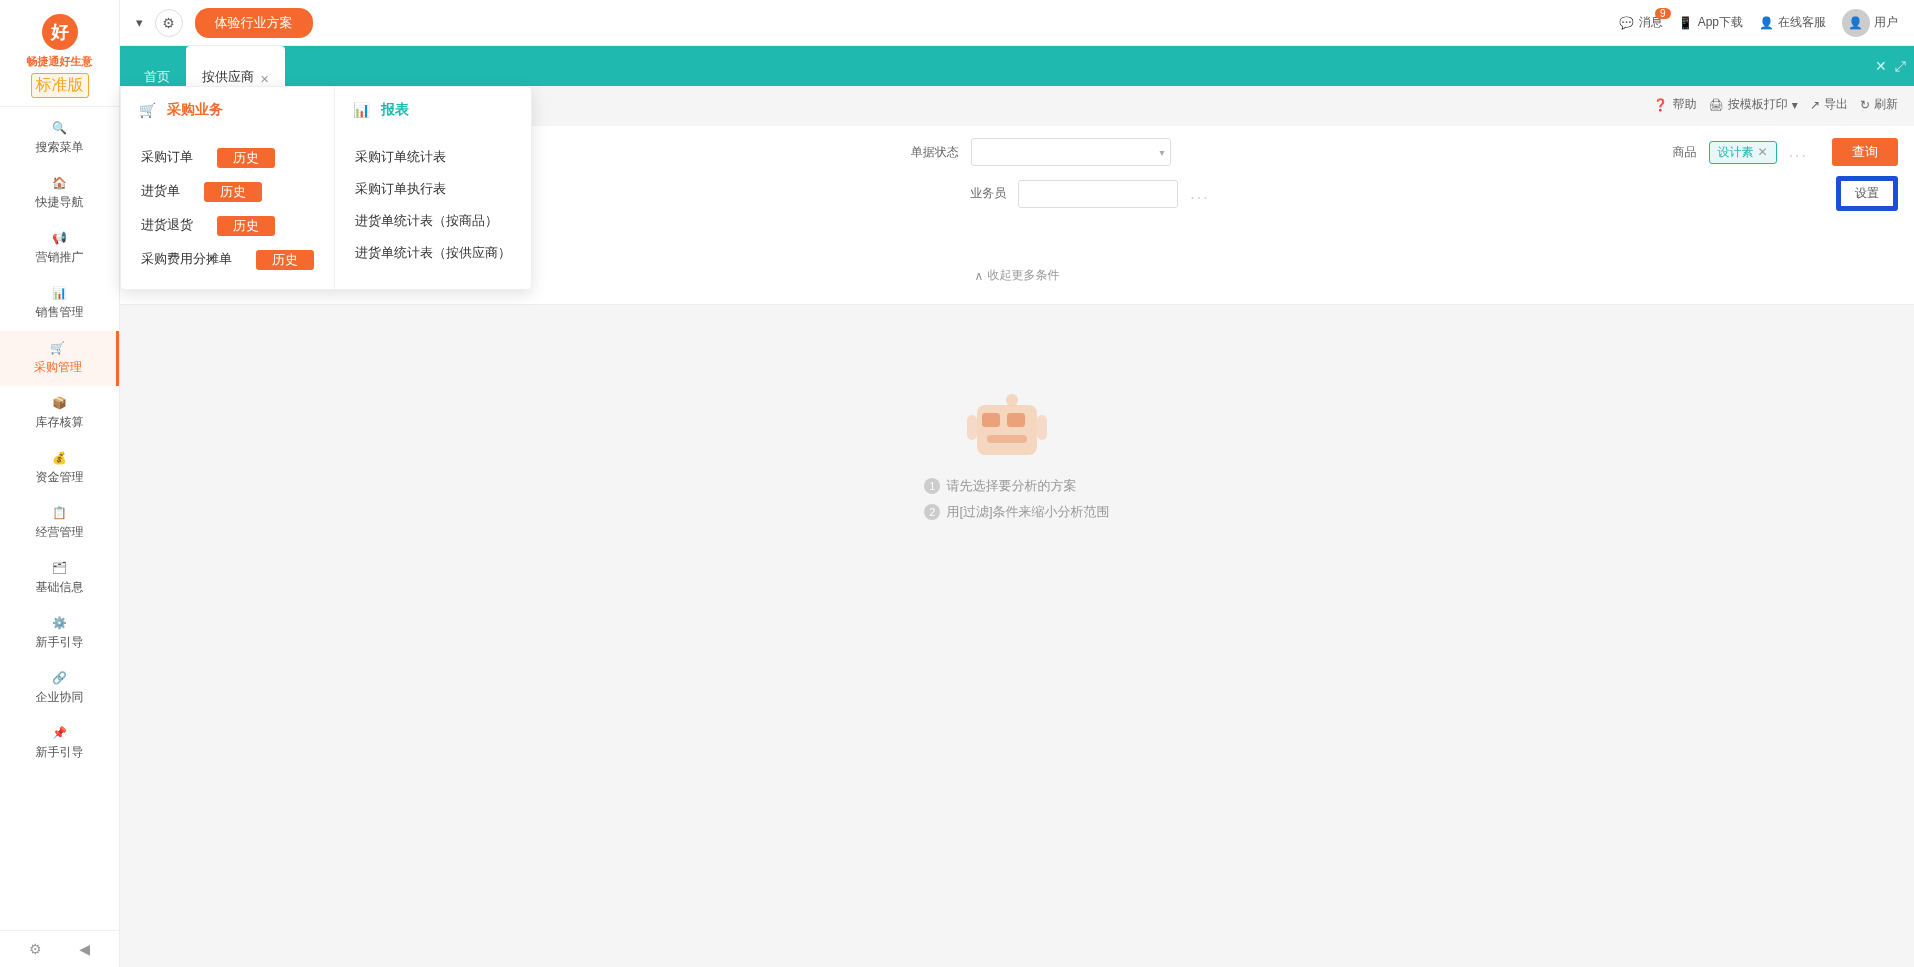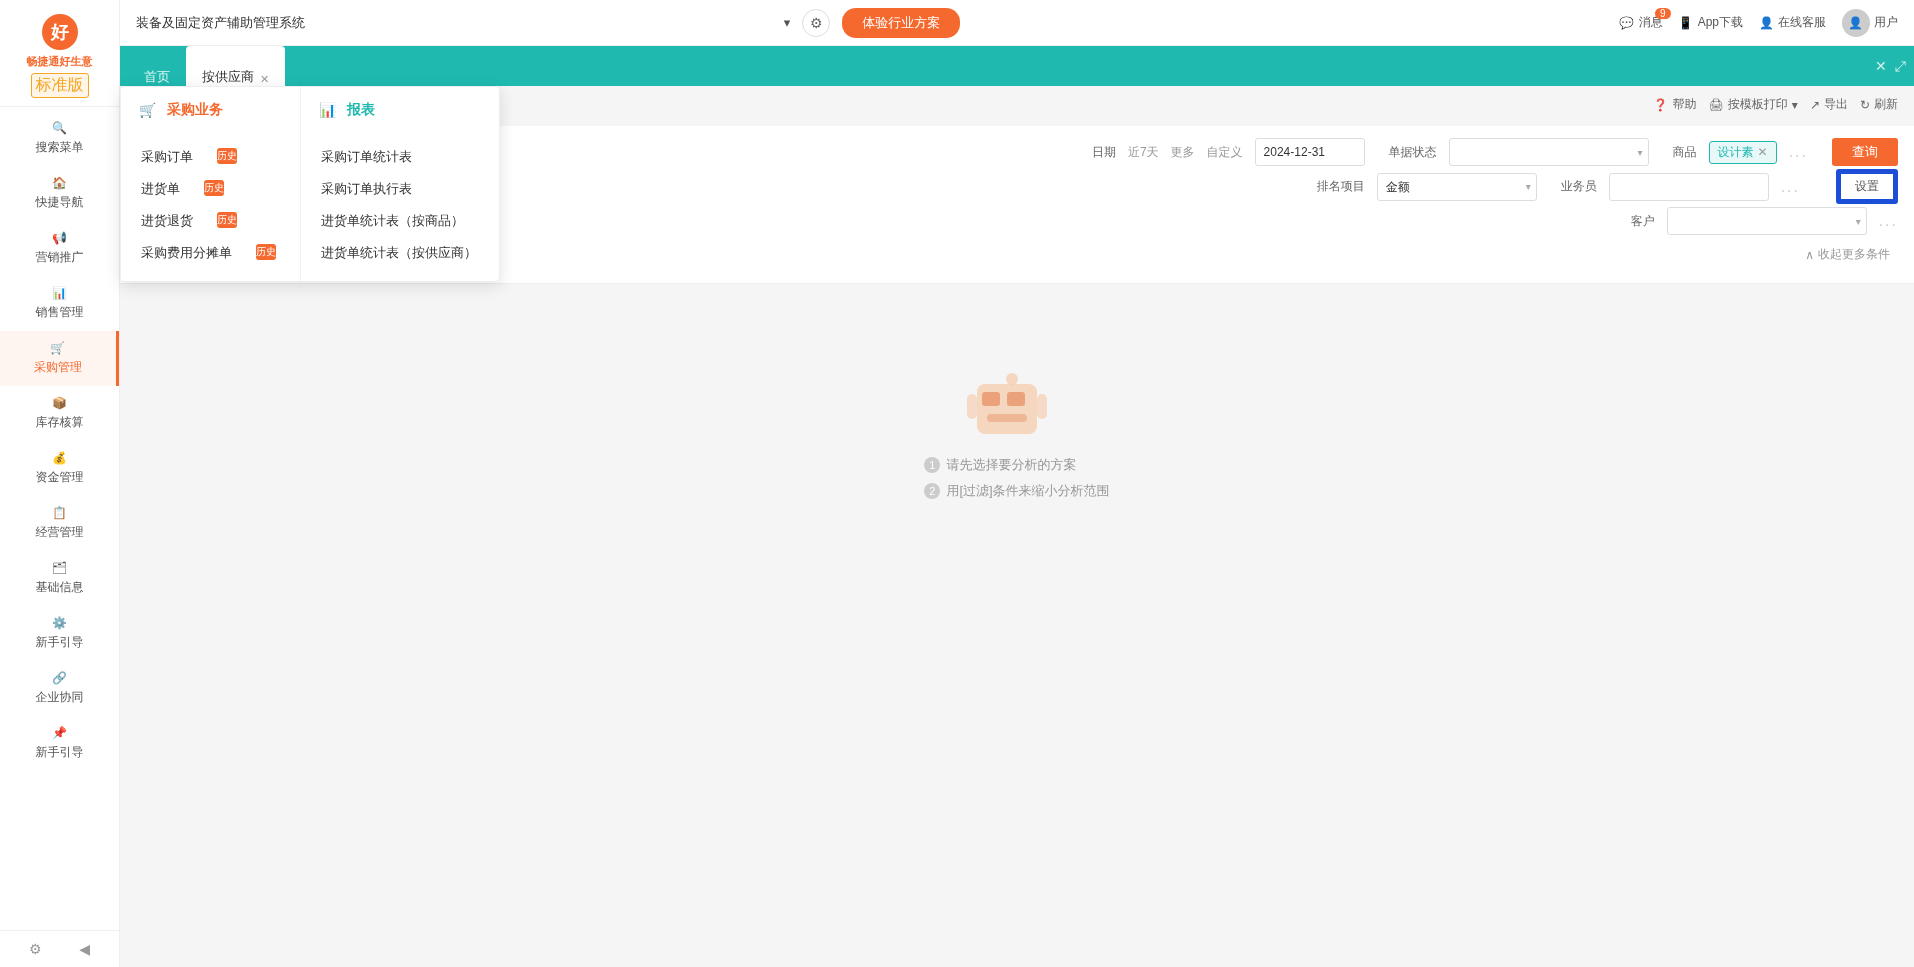--- a/index.html
+++ b/index.html
@@ -197,22 +197,21 @@
       overflow: hidden;
     }
 
     
     .filter-bar {
       background: #fff;
       padding: 12px 16px;
       border-bottom: 1px solid #eee;
       display: flex;
       flex-direction: column;
-      gap: 3px;
-      align-items: flex-end;
+      gap: 10px;
     }
     .filter-row {
       display: flex;
       align-items: center;
       gap: 12px;
       flex-wrap: wrap;
     }
     .filter-label { color: #666; font-size: 12px; white-space: nowrap; }
     .filter-input {
       border: 1px solid #ddd;
@@ -335,23 +334,23 @@
       display: flex; align-items: flex-start; gap: 24px;
       padding: 7px 4px;
       cursor: pointer;
       color: #333;
       font-size: 13px;
       border-radius: 3px;
     }
     .history-badge {
       background: #f5692e;
       color: #fff;
-      font-size: 10px;
+      font-size: 13px;
       border-radius: 3px;
-      padding: 1px 0;
+      padding: 1px 16px;
     }
     .dropdown-col-header-icon {
       width: 22px; height: 22px;
       display: inline-flex; align-items: center; justify-content: center;
     }
   </style>
 </head>
 <body>
 
 <div class="sidebar">
@@ -415,21 +414,20 @@
   </div>
   <div class="sidebar-bottom">
     <span class="sidebar-bottom-btn">⚙</span>
     <span class="sidebar-bottom-btn">◀</span>
   </div>
 </div>
 
 <div class="main">
 
   <div class="topbar">
-    <span class="topbar-title">装备及固定资产辅助管理系统</span>
     <div class="topbar-dropdown">
       <span>▾</span>
     </div>
     <div class="topbar-settings">⚙</div>
     <button class="topbar-btn-industry">体验行业方案</button>
     <div style="flex:1"></div>
     <div class="topbar-right">
       <div class="topbar-right-item badge-wrap">
         <span>💬</span>
         <span class="badge">9</span>

